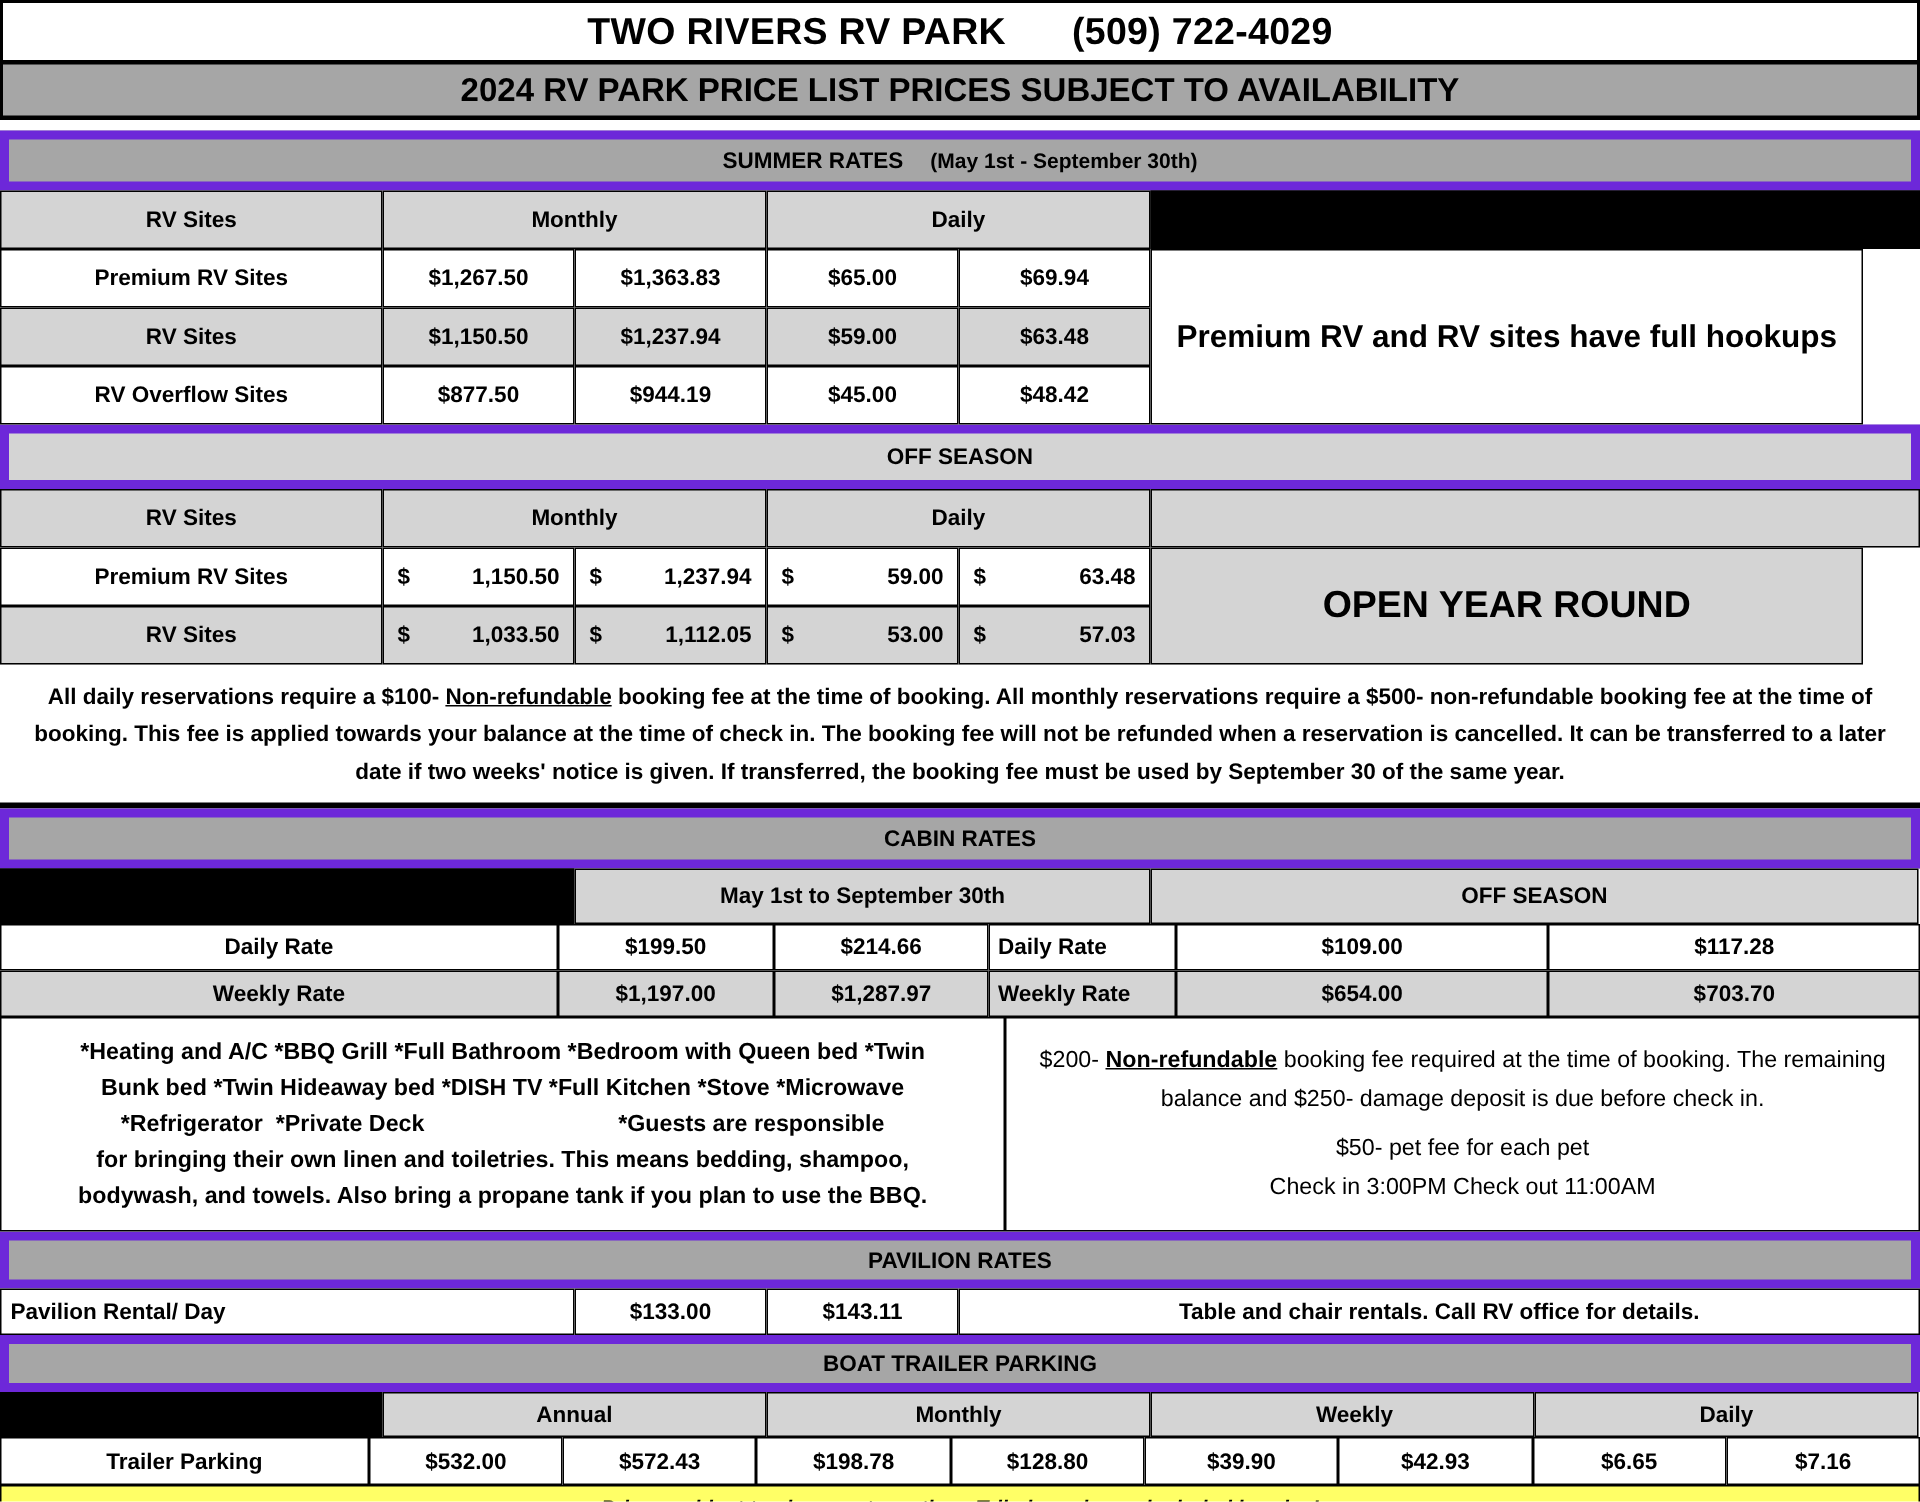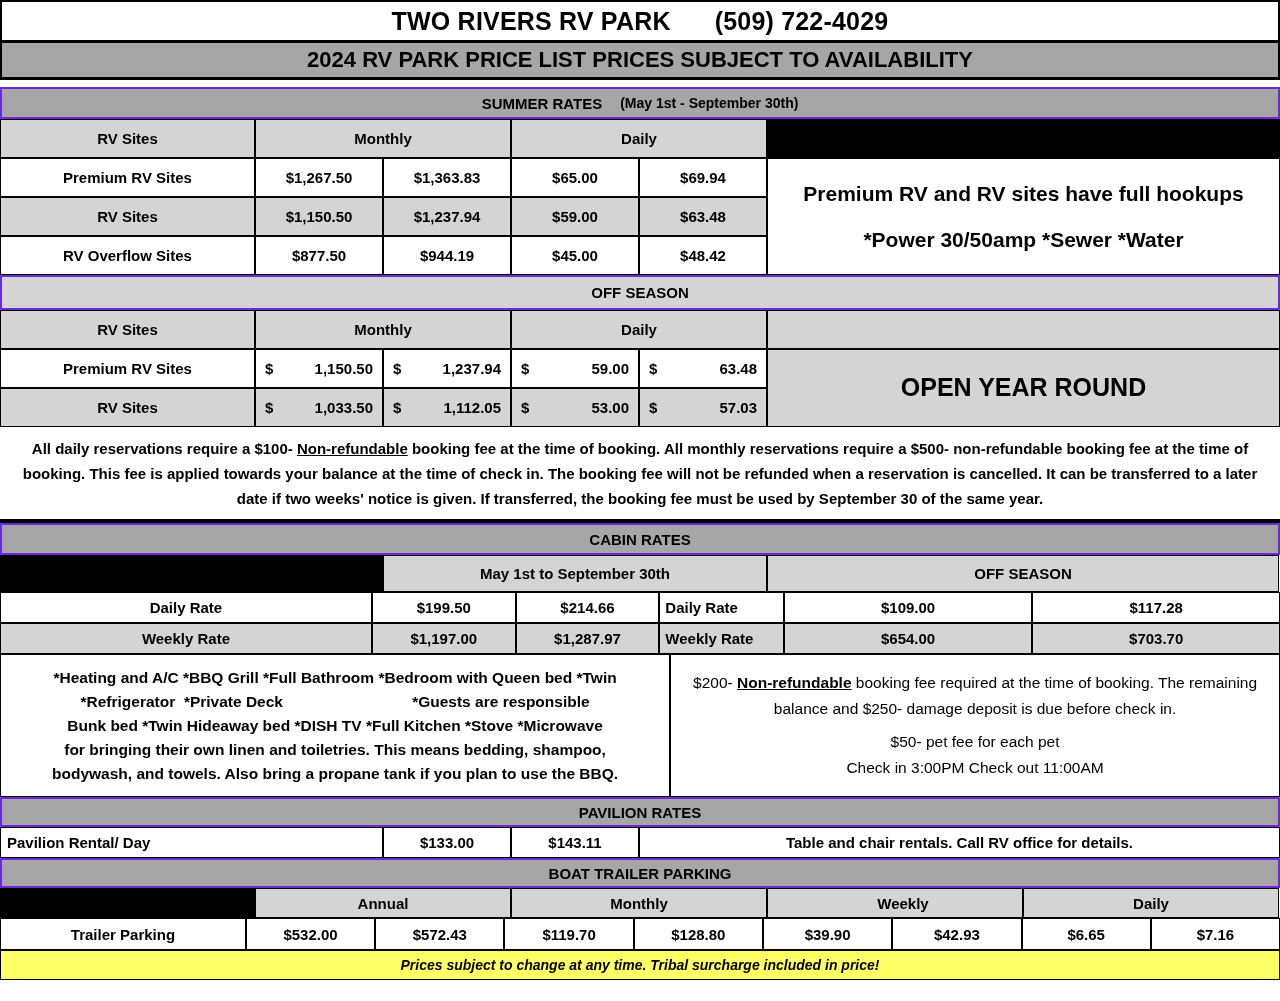--- a/index.html
+++ b/index.html
@@ -32,35 +32,35 @@
   .subtitlebar{
     height:34px;background:#a6a6a6;border-top:3px solid #000;border-bottom:3px solid #000;
     border-left:2px solid #000;border-right:2px solid #000;
     display:flex;align-items:center;justify-content:center;
     font-size:22px;font-weight:bold;
   }
   .bandgap{height:7px;background:#fff;}
 
   
   .sectionbar{
-    height:28px;background:#a6a6a6;border:2px solid #6d28d9;
+    height:28px;background:#a6a6a6;border:6px solid #6d28d9;
     display:flex;align-items:center;justify-content:center;
     font-size:15px;font-weight:bold;
   }
   .sectionbar.light{background:#d4d4d4;}
   .sectionbar .sub{font-size:14px;margin-left:18px;}
 
   
   .rvhead .c0{width:255px;}
   .rvhead .c1{width:256px;}
   .rvhead .c2{width:256px;}
   .rvhead .cx{width:513px;}
   .rvrow .c0{width:255px;}
   .rvrow .c{width:128px;}
-  .rvrow .cx{width:513px;gap:15px;}
+  .rvrow .cx{width:475px;gap:15px;}
 
   .h39{height:39px;}
   .h31{height:31px;}
 
   .panel{
     font-size:21px;font-weight:bold;line-height:1.5;
     display:flex;flex-direction:column;align-items:center;justify-content:center;
   }
   .panel .oyr{font-size:25px;}
 
@@ -150,21 +150,20 @@
       <div class="row">
         <div class="cell c0 white bd h39">RV Overflow Sites</div>
         <div class="cell c  white bd h39">$877.50</div>
         <div class="cell c  white bd h39">$944.19</div>
         <div class="cell c  white bd h39">$45.00</div>
         <div class="cell c  white bd h39">$48.42</div>
       </div>
     </div>
     <div class="cell cx white bd panel" style="height:117px;">
       <div>Premium RV and RV sites have full hookups</div>
-      <div>*Power 30/50amp  *Sewer  *Water</div>
     </div>
   </div>
 
   <div class="sectionbar light" style="height:31px;">OFF SEASON</div>
 
   <div class="row rvhead">
     <div class="cell c0 gray bd h39">RV Sites</div>
     <div class="cell c1 gray bd h39">Monthly</div>
     <div class="cell c2 gray bd h39">Daily</div>
     <div class="cell cx gray bd h39"></div>
@@ -241,22 +240,22 @@
     <div class="cell c1 gray bd h31">$1,197.00</div>
     <div class="cell c2 gray bd h31">$1,287.97</div>
     <div class="cell c3 gray bd h31" style="justify-content:flex-start;padding-left:5px;">Weekly Rate</div>
     <div class="cell c4 gray bd h31">$654.00</div>
     <div class="cell c5 gray bd h31">$703.70</div>
   </div>
 
   <div class="row">
     <div class="amen bd white" style="width:704px;height:143px;box-sizing:border-box;display:flex;flex-direction:column;justify-content:center;">
       <div>*Heating and A/C  *BBQ Grill  *Full Bathroom  *Bedroom with Queen bed   *Twin</div>
+      <div>Bunk bed  *Twin Hideaway bed  *DISH TV  *Full Kitchen  *Stove  *Microwave</div>
       <div style="white-space:pre;">*Refrigerator  *Private Deck                              *Guests are responsible</div>
-      <div>Bunk bed  *Twin Hideaway bed  *DISH TV  *Full Kitchen  *Stove  *Microwave</div>
       <div>for bringing their own linen and toiletries. This means bedding, shampoo,</div>
       <div>bodywash, and towels. Also bring a propane tank if you plan to use the BBQ.</div>
     </div>
     <div class="feeinfo bd white" style="width:640px;height:143px;box-sizing:border-box;display:flex;flex-direction:column;justify-content:center;">
       <div><span>$200- </span><u>Non-refundable</u><span> booking fee required at the time of booking. The remaining balance and $250- damage deposit is due before check in.</span></div>
       <div style="margin-top:6px;">$50- pet fee for each pet</div>
       <div class="spacer"></div>
       <div>Check in 3:00PM    Check out 11:00AM</div>
     </div>
   </div>
@@ -274,21 +273,21 @@
     <div class="cell c0 black bd" style="height:30px;"></div>
     <div class="cell q gray bd" style="height:30px;">Annual</div>
     <div class="cell q gray bd" style="height:30px;">Monthly</div>
     <div class="cell q gray bd" style="height:30px;padding-left:16px;">Weekly</div>
     <div class="cell q gray bd" style="height:30px;">Daily</div>
   </div>
   <div class="row boat">
     <div class="cell c0 white bd" style="height:32px;">Trailer Parking</div>
     <div class="cell c white bd" style="height:32px;">$532.00</div>
     <div class="cell c white bd" style="height:32px;">$572.43</div>
-    <div class="cell c white bd" style="height:32px;">$119.70</div>
+    <div class="cell c white bd" style="height:32px;">$198.78</div>
     <div class="cell c white bd" style="height:32px;">$128.80</div>
     <div class="cell c white bd" style="height:32px;">$39.90</div>
     <div class="cell c white bd" style="height:32px;">$42.93</div>
     <div class="cell c white bd" style="height:32px;">$6.65</div>
     <div class="cell c white bd" style="height:32px;">$7.16</div>
   </div>
 
   <div class="footerbar">Prices subject to change at any time. Tribal surcharge included in price!</div>
 
 </div>

